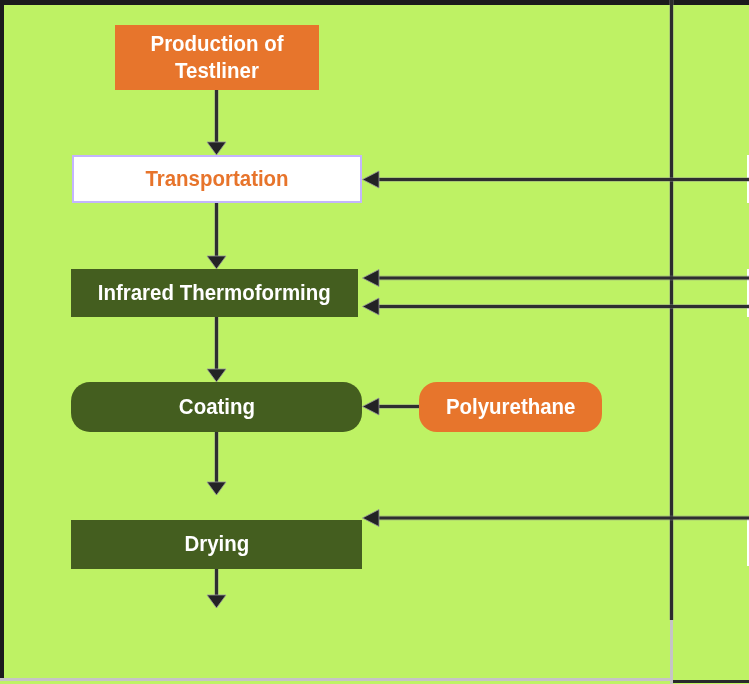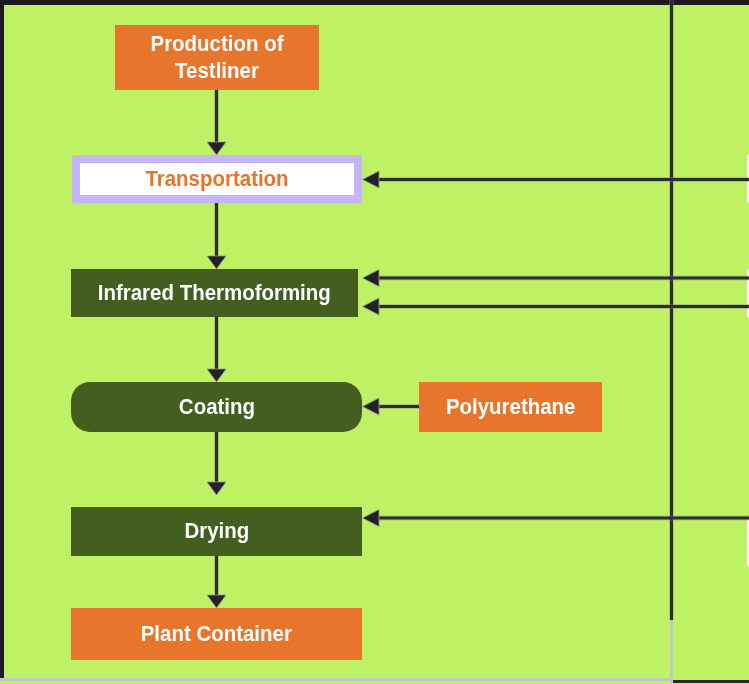--- a/index.html
+++ b/index.html
@@ -19,27 +19,27 @@
     position:absolute;
     display:flex;align-items:center;justify-content:center;
     text-align:center;
     font-weight:bold;font-size:22px;line-height:1.2;
     color:#FFFFFF;z-index:3;
     box-sizing:border-box;
   }
   .box .lbl{display:inline-block;transform:scaleX(0.93);}
   .box-orange{background:#E7752C;}
   .box-green{background:#445E1F;}
-  .box-outline{background:#FFFFFF;border:8px solid #c4b5fd;color:#E7742B;}
+  .box-outline{background:#FFFFFF;border:2px solid #c4b5fd;color:#E7742B;}
   .n-production{left:115px;top:25px;width:204px;height:65px;padding:0 14px;}
   .n-transportation{left:72px;top:155px;width:290px;height:48px;}
   .n-infrared{left:71px;top:269px;width:287px;height:48px;}
   .n-coating{left:71px;top:382px;width:291px;height:50px;border-radius:19px;}
-  .n-polyurethane{left:419px;top:382px;width:183px;height:50px;}
-  .n-drying{left:71px;top:507px;width:291px;height:49px;}
+  .n-polyurethane{left:419px;top:382px;width:183px;height:50px;border-radius:18px;}
+  .n-drying{left:71px;top:520px;width:291px;height:49px;}
   .n-plant{left:71px;top:608px;width:291px;height:52px;}
 </style>
 </head>
 <body>
 
 <div class="canvas">
 
   <div class="sliver" style="top:155px;height:48px;"></div>
   <div class="sliver" style="top:269px;height:48px;"></div>
   <div class="sliver" style="top:518px;height:48px;"></div>
@@ -131,17 +131,14 @@
   </div>
 
   <div class="box box-orange n-polyurethane">
     <span class="lbl">Polyurethane</span>
   </div>
 
   <div class="box box-green n-drying">
     <span class="lbl">Drying</span>
   </div>
 
-  <div class="box box-orange n-plant">
-    <span class="lbl">Plant Container</span>
-  </div>
 
 </div>
 
 </body></html>

